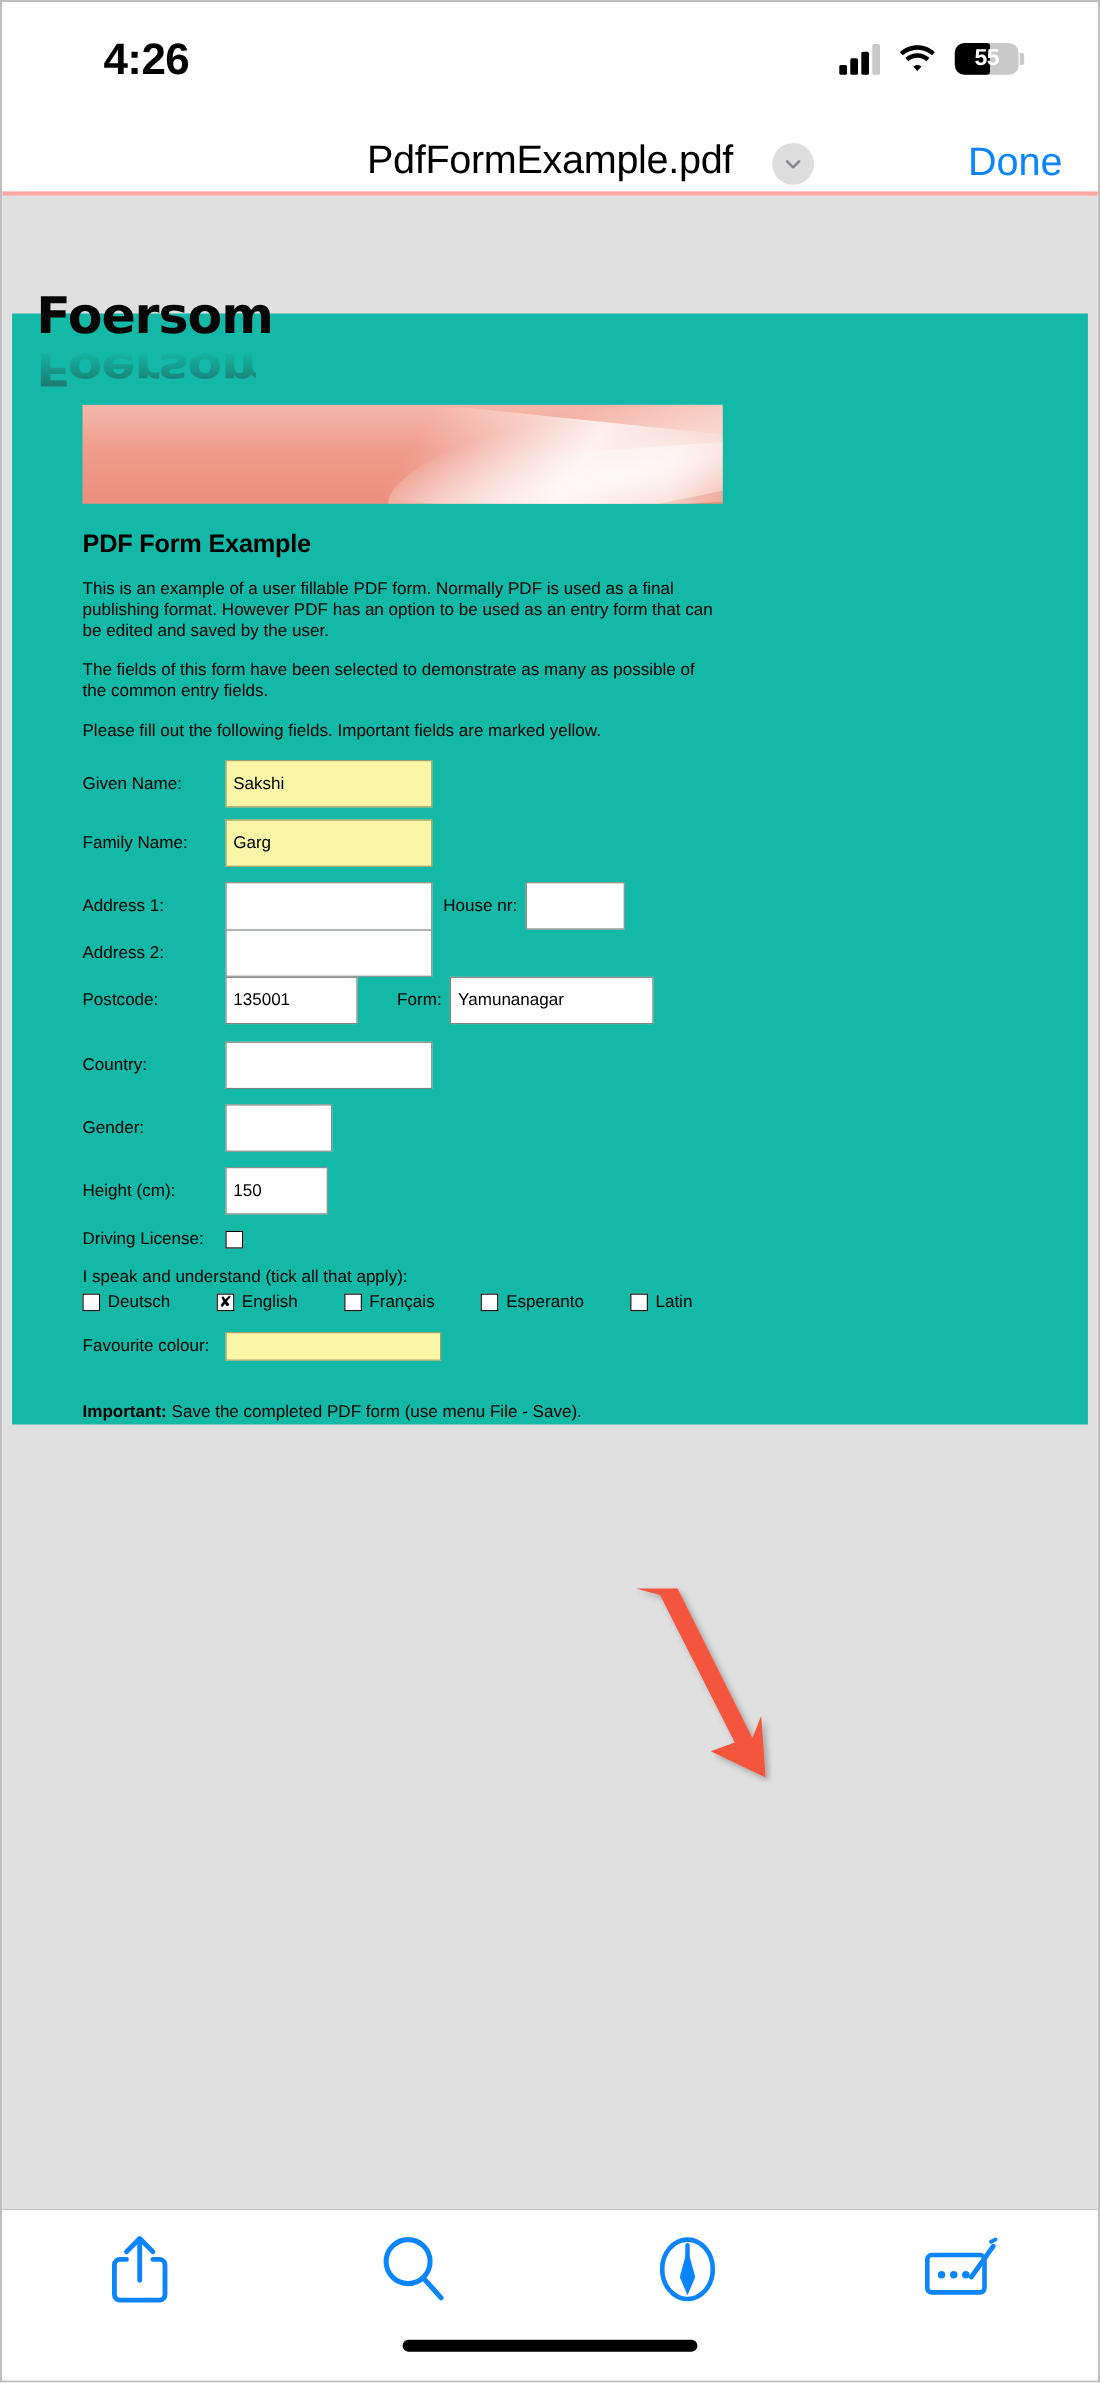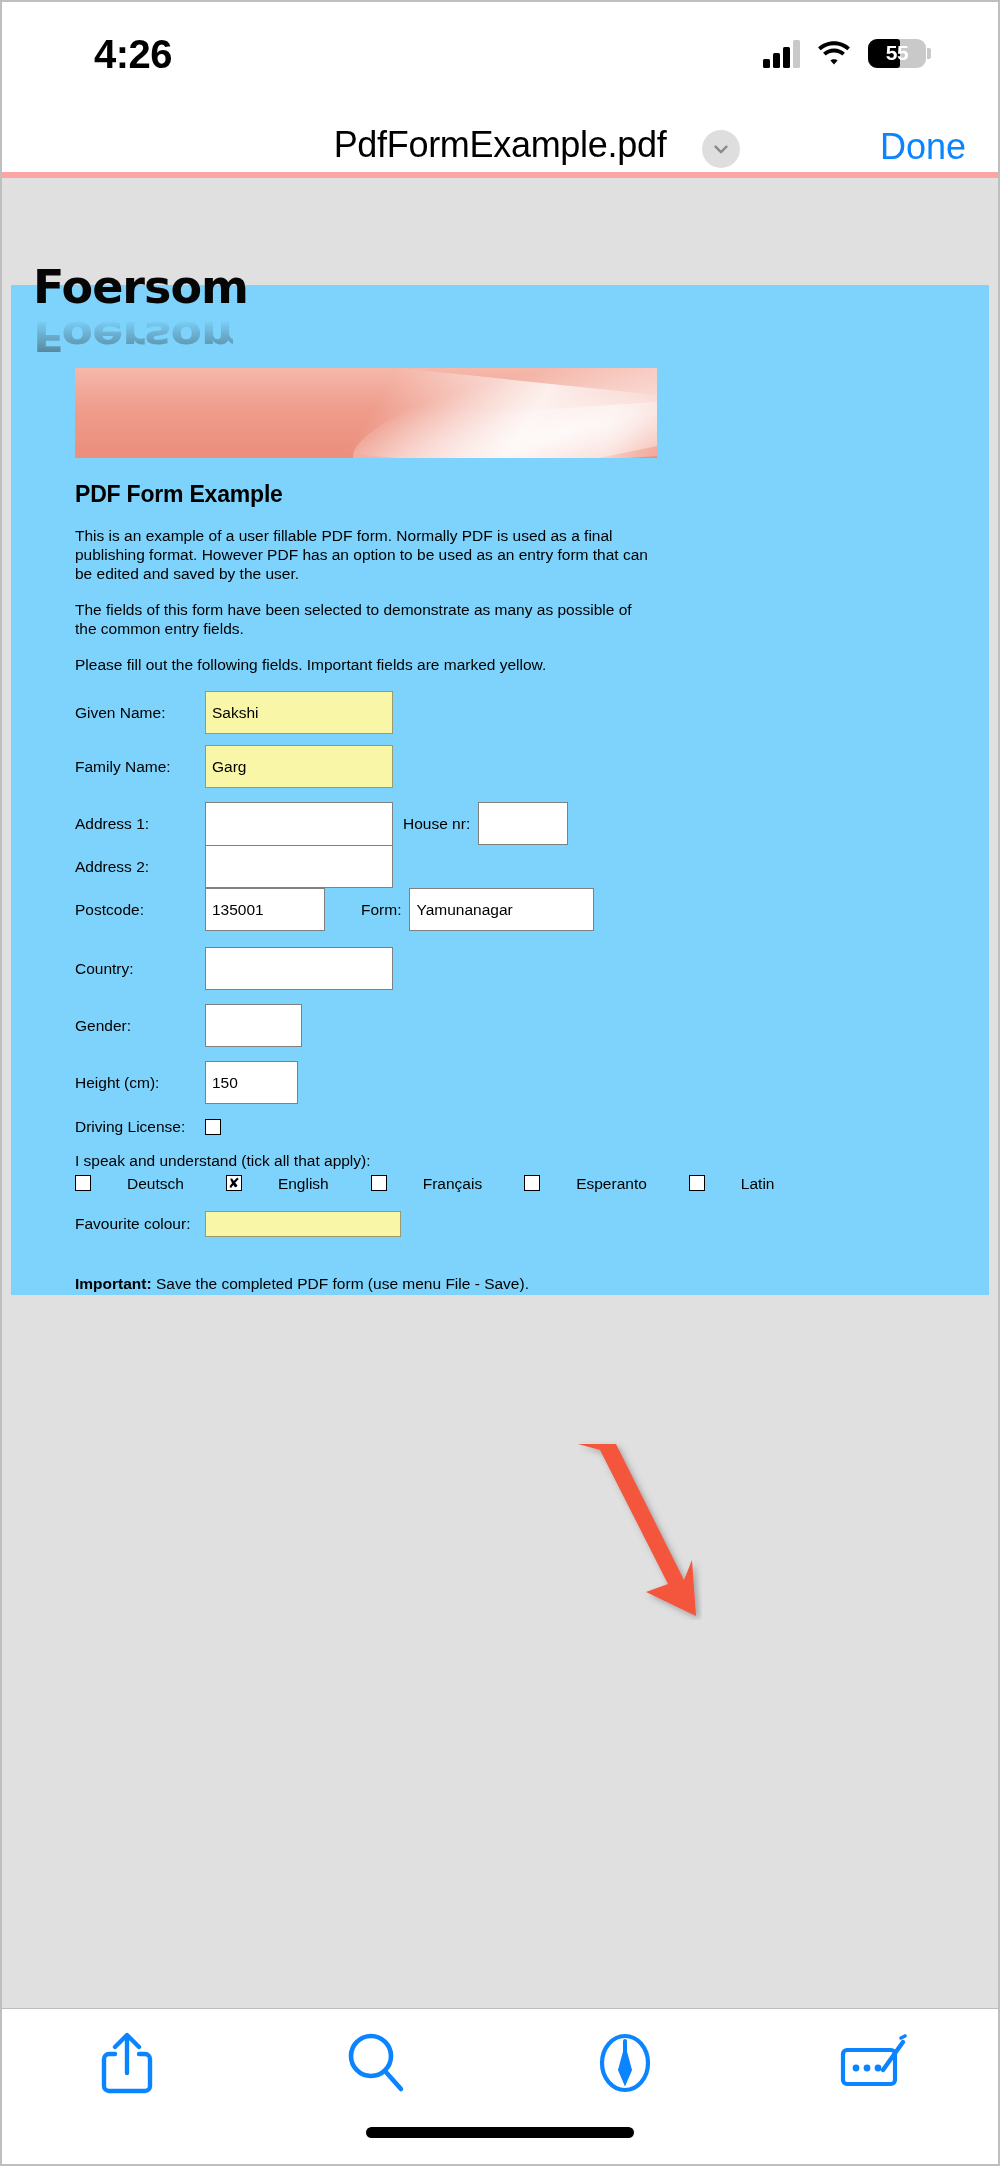--- a/index.html
+++ b/index.html
@@ -55,21 +55,21 @@
   }
   .battery .nub {
     position: absolute; right: -5px; top: 9px; width: 4px; height: 11px;
     background: #c9c9c9; border-radius: 0 2px 2px 0;
   }
 
   
   #nav-bar {
     position: absolute; top: 108px; left: 0; width: 100%; height: 68px;
     background: #ffffff;
-    border-bottom: 6px solid #fca5a5;
+    border-bottom: 4px solid #fca5a5;
   }
   #doc-title {
     position: absolute; left: 0; right: 0; top: 14px;
     text-align: center; font-size: 36px; color: #000;
     letter-spacing: -0.3px;
   }
   #title-chevron {
     position: absolute; left: 700px; top: 20px;
     width: 38px; height: 38px; border-radius: 50%;
     background: #dedede;
@@ -82,21 +82,21 @@
 
   
   #viewer {
     position: absolute; top: 176px; left: 0; right: 0; bottom: 156px;
     background: #e0e0e0;
     overflow: hidden;
   }
   #page {
     position: absolute; left: 9px; right: 9px; top: 107px;
     height: 1010px;
-    background: #7dd3fc;
+    background: #14b8a6;
   }
 
   
   #banner {
     position: absolute; left: 64px; top: 83px;
     width: 582px; height: 90px;
     background: linear-gradient(180deg,#f5b8ab 0%, #ef9d8c 45%, #ec8e7c 100%);
     overflow: hidden;
   }
   #banner .swoosh1 {
@@ -156,21 +156,21 @@
   .flabel { font-size: 15.5px; color: #000; width: 130px; flex: none; }
   .fbox {
     border: 1px solid #808080; background: #ffffff;
     height: 43px; display: flex; align-items: center;
     padding: 0 6px; font-size: 15.5px; color: #000;
   }
   .fbox.yellow { background: #f9f6a8; border-color: #9a9a6a; }
   .w-main { width: 188px; }
   .inline-label { font-size: 15.5px; color: #000; margin: 0 8px 0 10px; }
   #checkrow { display: flex; align-items: center; margin-top: 4px; }
-  .ckitem { display: flex; align-items: flex-start; margin-right: 42px; gap: 29px; }
+  .ckitem { display: flex; align-items: center; margin-right: 42px; }
   .ckbox {
     width: 16px; height: 16px; border: 1.6px solid #000; background: #fff;
     margin-right: 7px; flex: none;
     display: flex; align-items: center; justify-content: center;
     font-size: 14px; font-weight: bold; line-height: 1;
     font-family: "DejaVu Sans", sans-serif;
   }
   .cklabel { font-size: 15.5px; color: #000; }
   #speak-line { font-size: 15.5px; color: #000; margin-top: 16px; margin-bottom: 5px; }
   #important { font-size: 15.5px; color: #000; margin-top: 38px; }

